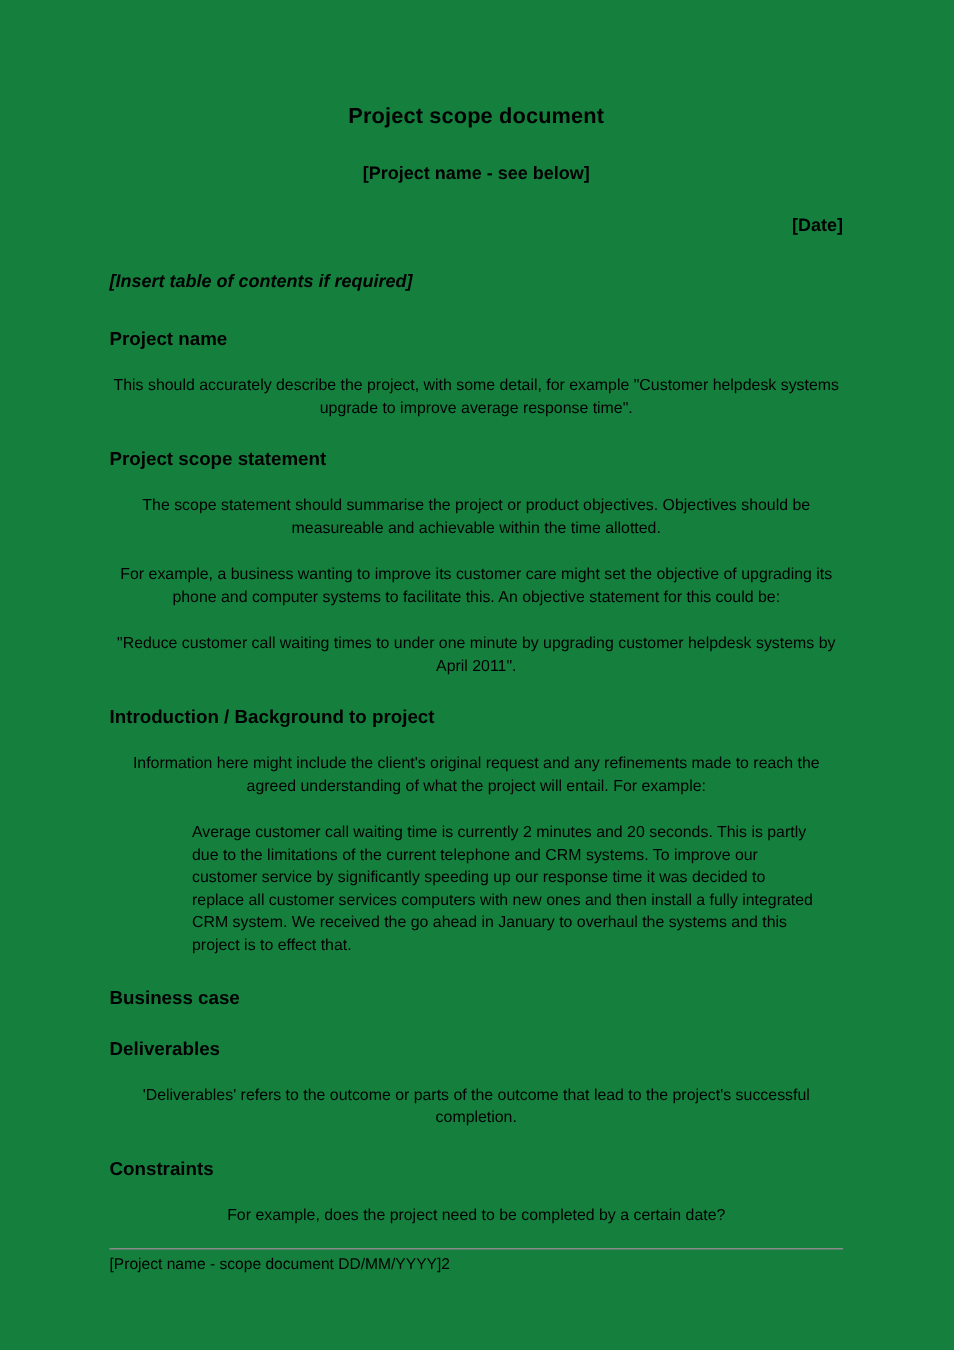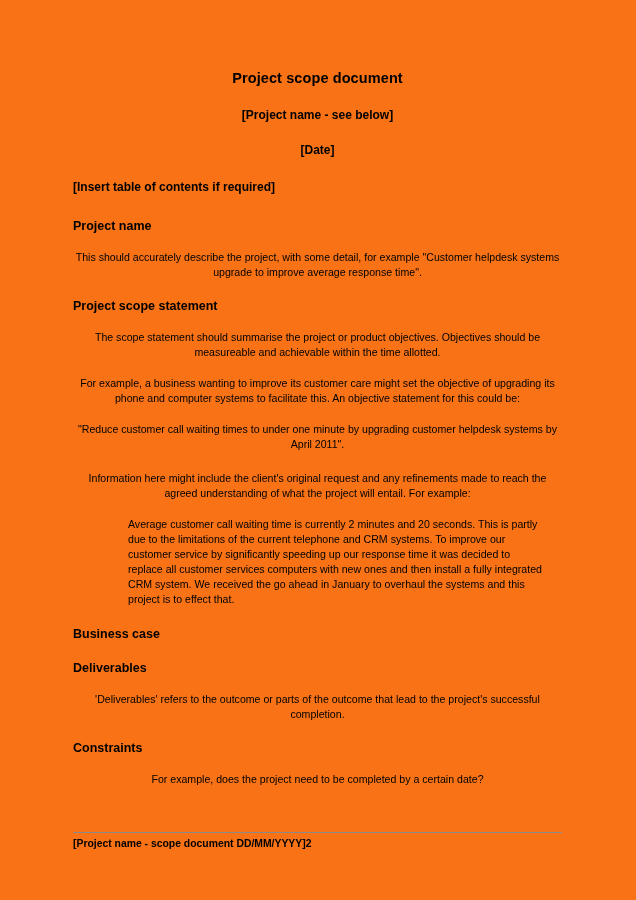--- a/index.html
+++ b/index.html
@@ -15,21 +15,21 @@
     color: #000000;
     overflow: hidden;
   }
 
   .page {
     position: absolute;
     left: 0;
     top: 0;
     width: 636px;
     height: 900px;
-    background: #f97316;
+    background: #15803d;
   }
 
   .content {
     position: absolute;
     left: 73px;
     top: 70px;
     width: 489px;
   }
 
   
@@ -42,28 +42,29 @@
   }
   .doc-subtitle {
     font-size: 12px;
     font-weight: bold;
     text-align: center;
     margin: 0 0 21px 0;
   }
   .doc-date {
     font-size: 12px;
     font-weight: bold;
-    text-align: center;
+    text-align: right;
     margin: 0 0 23px 0;
   }
   .toc-note {
     font-size: 12px;
     font-weight: bold;
     text-align: left;
     margin: 0 0 25px 0;
+    font-style: italic;
   }
 
   
   h2.section-heading {
     font-size: 12.5px;
     font-weight: bold;
     margin: 0 0 14px 0;
     padding: 0;
     line-height: 1.2;
   }
@@ -105,21 +106,20 @@
     border: 0;
     border-top: 1px solid #8a8a8a;
     margin: 0 0 5px 0;
     height: 0;
   }
   .footer-row {
     display: flex;
     justify-content: flex-start;
     align-items: baseline;
     font-size: 10.4px;
-    font-weight: bold;
   }
   .footer-left { text-align: left; }
   .footer-right { text-align: right; }
 </style>
 </head>
 <body>
 
 <div class="page">
 
   <div class="content">
@@ -135,20 +135,21 @@
     </div>
 
     <div class="section-block">
       <h2 class="section-heading">Project scope statement</h2>
       <p class="body-text">The scope statement should summarise the project or product objectives. Objectives should be measureable and achievable within the time allotted.</p>
       <p class="body-text">For example, a business wanting to improve its customer care might set the objective of upgrading its phone and computer systems to facilitate this. An objective statement for this could be:</p>
       <p class="body-text">"Reduce customer call waiting times to under one minute by upgrading customer helpdesk systems by April 2011".</p>
     </div>
 
     <div class="section-block">
+      <h2 class="section-heading">Introduction / Background to project</h2>
       <p class="body-text">Information here might include the client's original request and any refinements made to reach the agreed understanding of what the project will entail. For example:</p>
       <div class="quote-block">
         <p>Average customer call waiting time is currently 2 minutes and 20 seconds. This is partly due to the limitations of the current telephone and CRM systems. To improve our customer service by significantly speeding up our response time it was decided to replace all customer services computers with new ones and then install a fully integrated CRM system. We received the go ahead in January to overhaul the systems and this project is to effect that.</p>
       </div>
     </div>
 
     <div class="section-block">
       <h2 class="section-heading">Business case</h2>
     </div>
 

